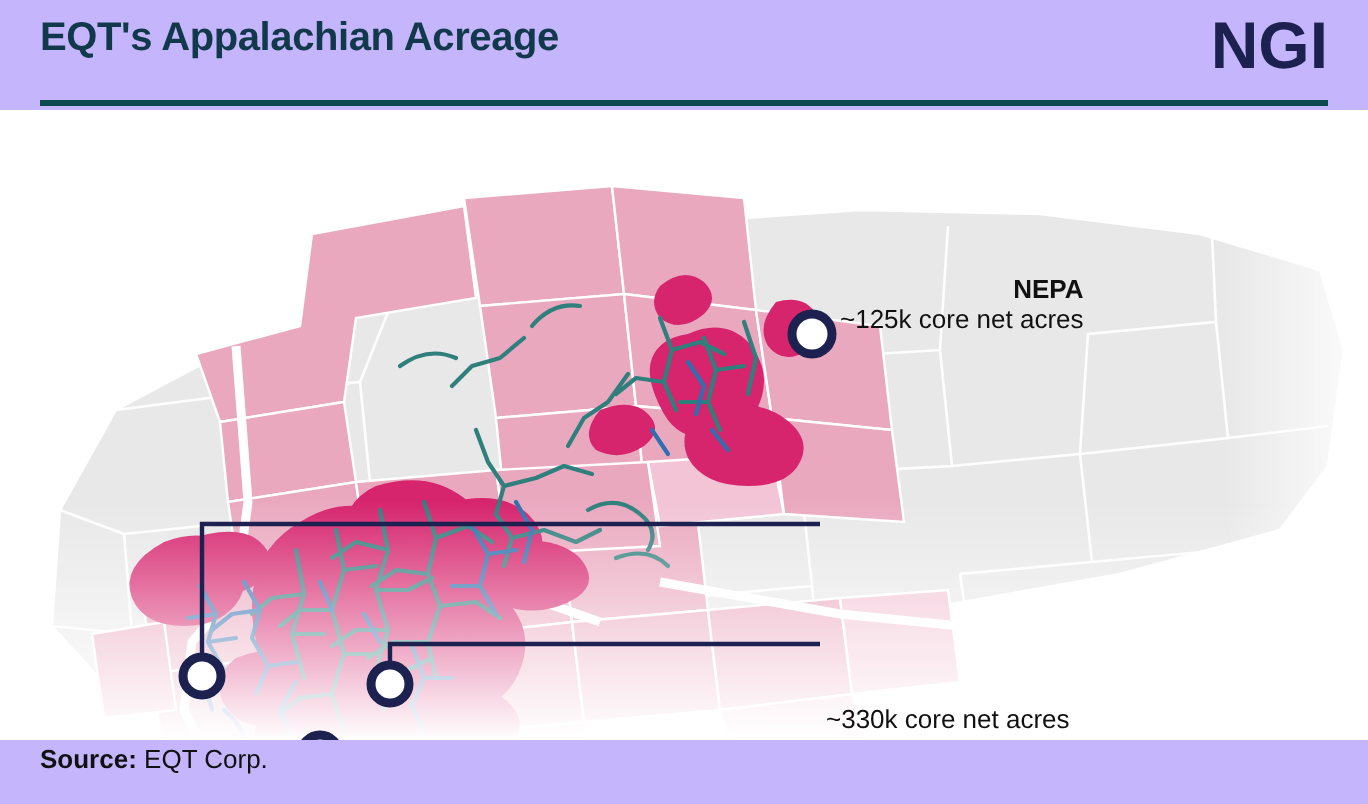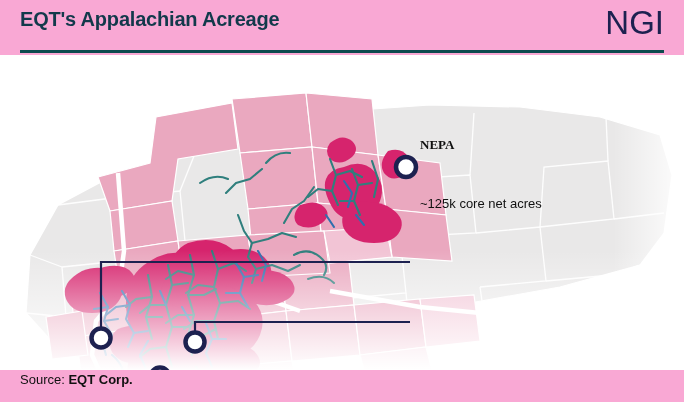--- a/index.html
+++ b/index.html
@@ -4,66 +4,66 @@
 <title>EQT's Appalachian Acreage</title>
 <style>
   html,body{margin:0;padding:0;}
   body{
     width:684px;height:402px;
     background:#ffffff;
     font-family:"Liberation Sans", sans-serif;
     overflow:hidden;
     position:relative;
   }
-  #root{position:absolute;inset:0;width:684px;height:402px;background:#f9a8d4;}
+  #root{position:absolute;inset:0;width:684px;height:402px;background:#c4b5fd;text-align:right;}
 
   
   .header{position:absolute;left:0;top:0;width:684px;height:52px;}
   .page-title{
     position:absolute;left:20px;top:8px;
     font-size:20px;font-weight:bold;letter-spacing:-0.2px;
     color:#12394b;white-space:nowrap;
   }
   .ngi-logo{
     position:absolute;right:20px;top:4px;
-    font-size:33px;font-weight:normal;letter-spacing:0px;
+    font-size:33px;font-weight:bold;letter-spacing:0px;
     color:#1d2150;line-height:38px;
   }
   .header-rule{
     position:absolute;left:20px;top:50px;width:644px;height:3px;
     background:#0d4a4f;
   }
 
   
   .map-stage{
     position:absolute;left:0;top:55px;width:684px;height:315px;
     overflow:hidden;background:#ffffff;
   }
   .map-svg{position:absolute;left:0;top:0;width:684px;height:315px;}
 
   
   .callout{position:absolute;white-space:nowrap;}
   .callout .co-title{
-    font-size:13px;font-weight:bold;color:#111111;line-height:15px;font-family:Liberation Serif, serif;
+    font-size:13px;font-weight:bold;color:#111111;line-height:15px;
   }
   .callout .co-sub{
-    font-size:13px;font-weight:normal;color:#111111;line-height:16px;margin-top:44px;
+    font-size:13px;font-weight:normal;color:#111111;line-height:16px;
   }
   #callout-nepa{left:420px;top:82px;}
   #callout-oh{left:413px;top:188px;}
   #callout-swpa{left:413px;top:250px;}
   #callout-wv{left:413px;top:297px;}
 
   
   .footer{
     position:absolute;left:20px;top:372px;
     font-size:13px;color:#111111;line-height:16px;white-space:nowrap;
   }
-  .footer .src-label{font-weight:normal;}
-  .footer .src-value{font-weight:bold;}
+  .footer .src-label{font-weight:bold;}
+  .footer .src-value{font-weight:normal;}
 </style>
 </head>
 <body>
 
 <div id="root">
 
   <div class="header">
     <div class="page-title">EQT's Appalachian Acreage</div>
     <div class="ngi-logo">NGI</div>
     <div class="header-rule"></div>

